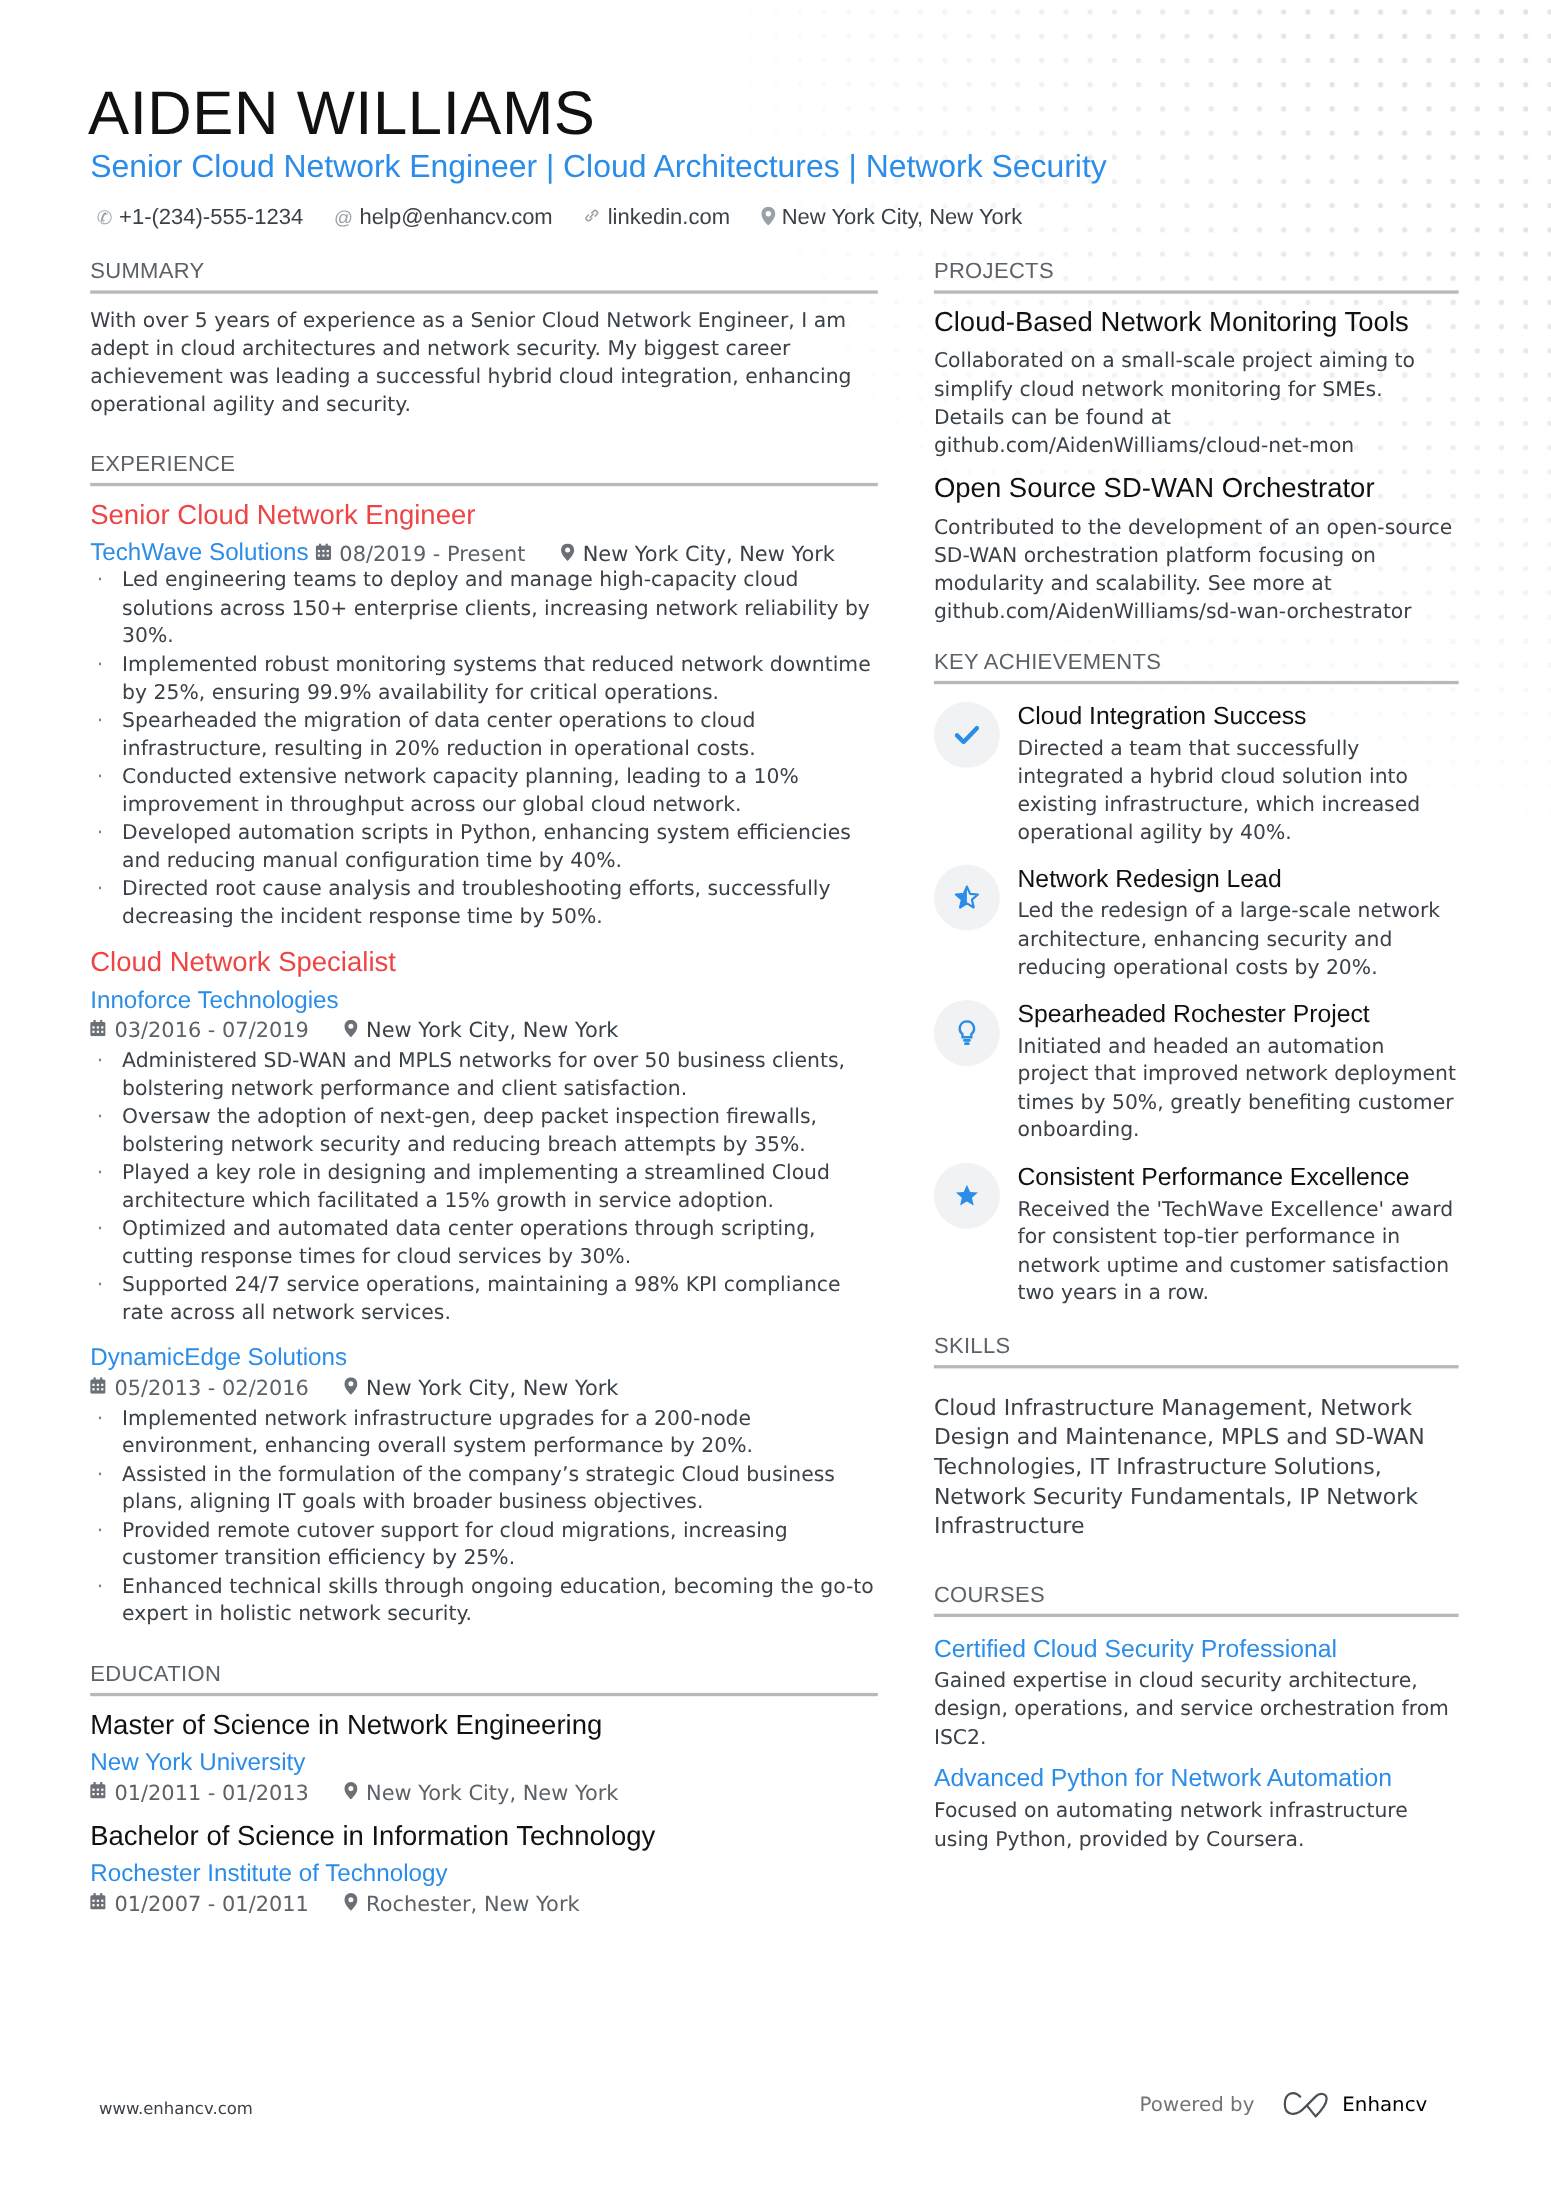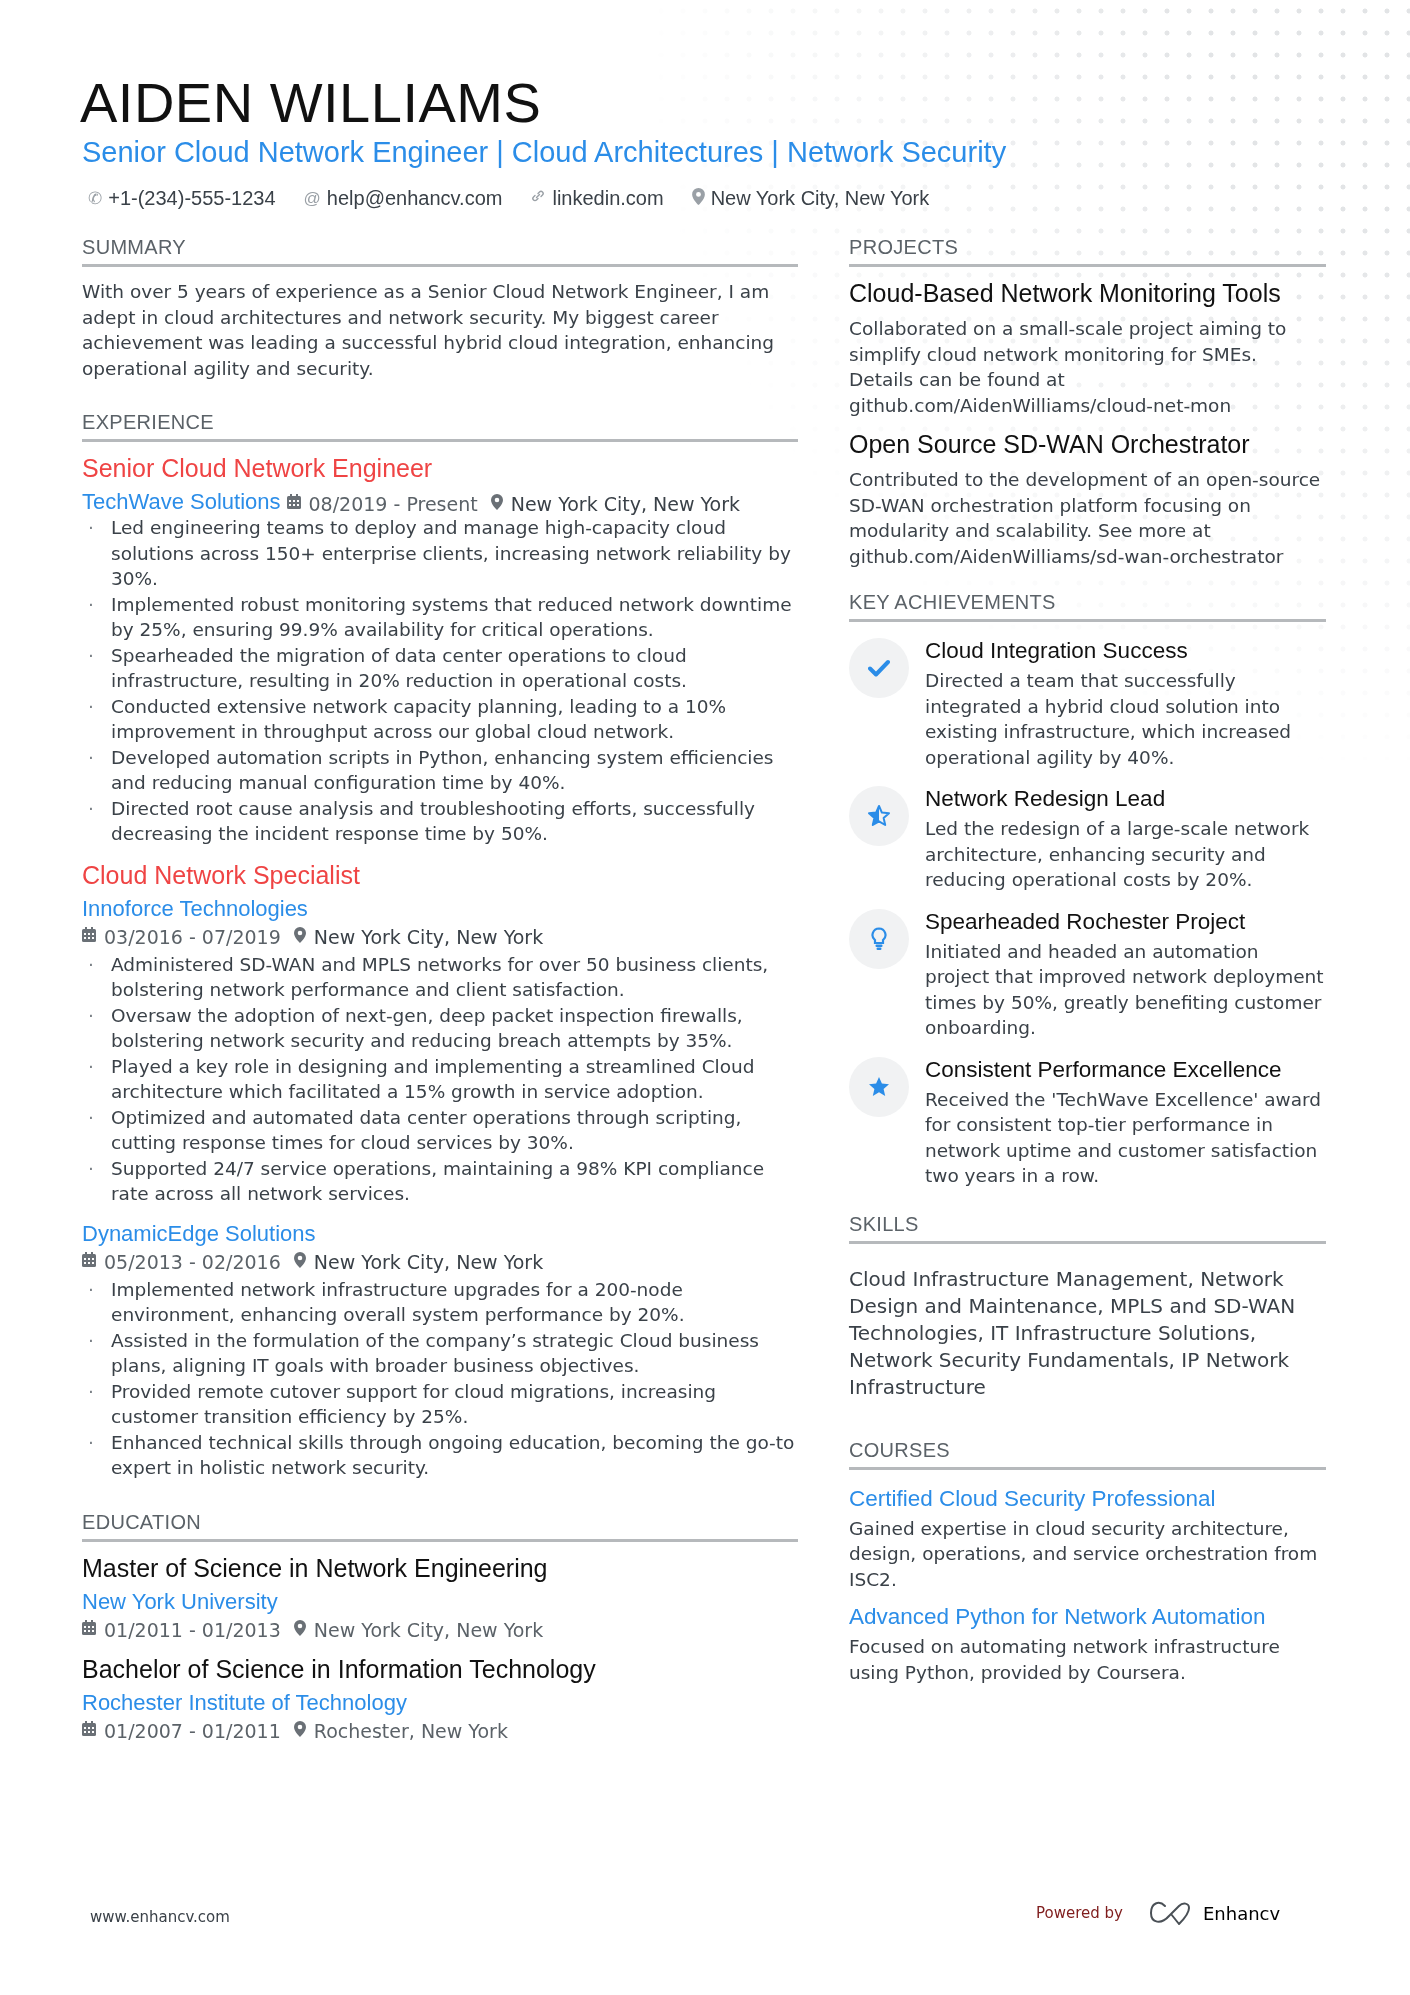--- a/index.html
+++ b/index.html
@@ -22,21 +22,21 @@
 
   .col-left { position: absolute; left: 82px; top: 236px; width: 716px; }
   .col-right { position: absolute; left: 849px; top: 236px; width: 477px; }
   .sec-title { font-family: "Liberation Sans", sans-serif; font-size: 20px; color: #5b6268; letter-spacing: 0.3px; padding-bottom: 5px; border-bottom: 3px solid #b6b9bc; margin-bottom: 12px; }
   .body-text { font-size: 18.5px; line-height: 25.5px; color: #3a4148; }
 
   .summary { margin-bottom: 30px; }
   .job { margin-bottom: 14px; }
   .job-title { font-family: "Liberation Sans", sans-serif; font-size: 25px; color: #ef4444; margin-bottom: 6px; }
   .company { font-family: "Liberation Sans", sans-serif; font-size: 22px; color: #2b8de8; }
-  .meta { font-size: 19px; color: #5b6268; display: flex; align-items: flex-end; gap: 13px; margin: 4px 0 4px; }
+  .meta { font-size: 19px; color: #5b6268; display: flex; align-items: flex-end; gap: 32px; margin: 4px 0 4px; }
   .meta-item { display: flex; align-items: center; gap: 8px; }
   .meta-ico { color: #6a7076; font-size: 16px; }
   .inline-row { display: flex; align-items: baseline; gap: 6px; }
   .inline-row .meta { margin: 0; }
   ul.bullets { list-style: none; }
   ul.bullets li { position: relative; padding-left: 29px; font-size: 18.5px; line-height: 25.5px; color: #3a4148; }
   ul.bullets li::before { content: "·"; position: absolute; left: 6px; top: 0; color: #7a8086; }
 
   .edu { margin-bottom: 14px; }
   .edu-title { font-family: "Liberation Sans", sans-serif; font-size: 25px; color: #111; margin-bottom: 6px; }
@@ -52,21 +52,21 @@
   .achievements { margin-bottom: 24px; }
 
   .skills { margin-bottom: 38px; }
   .skills .body-text { font-size: 20px; line-height: 27px; }
 
   .course { margin-bottom: 12px; }
   .course-title { font-family: "Liberation Sans", sans-serif; font-size: 22.5px; color: #2b8de8; margin-bottom: 4px; }
 
   .footer-left { position: absolute; left: 90px; top: 1908px; font-size: 15px; color: #3a4148; }
   .footer-right { position: absolute; left: 1036px; top: 1900px; display: flex; align-items: center; gap: 26px; }
-  .powered { font-size: 15px; color: #7f1d1d; }
+  .powered { font-size: 18px; color: #737373; }
   .brand { display: flex; align-items: center; gap: 10px; font-family: "DejaVu Sans", sans-serif; font-size: 18px; color: #000000; justify-content: center; }
 </style>
 </head>
 <body>
 
 <div class="dots"></div>
 
 <div class="page">
 
   <div class="name">AIDEN WILLIAMS</div>

